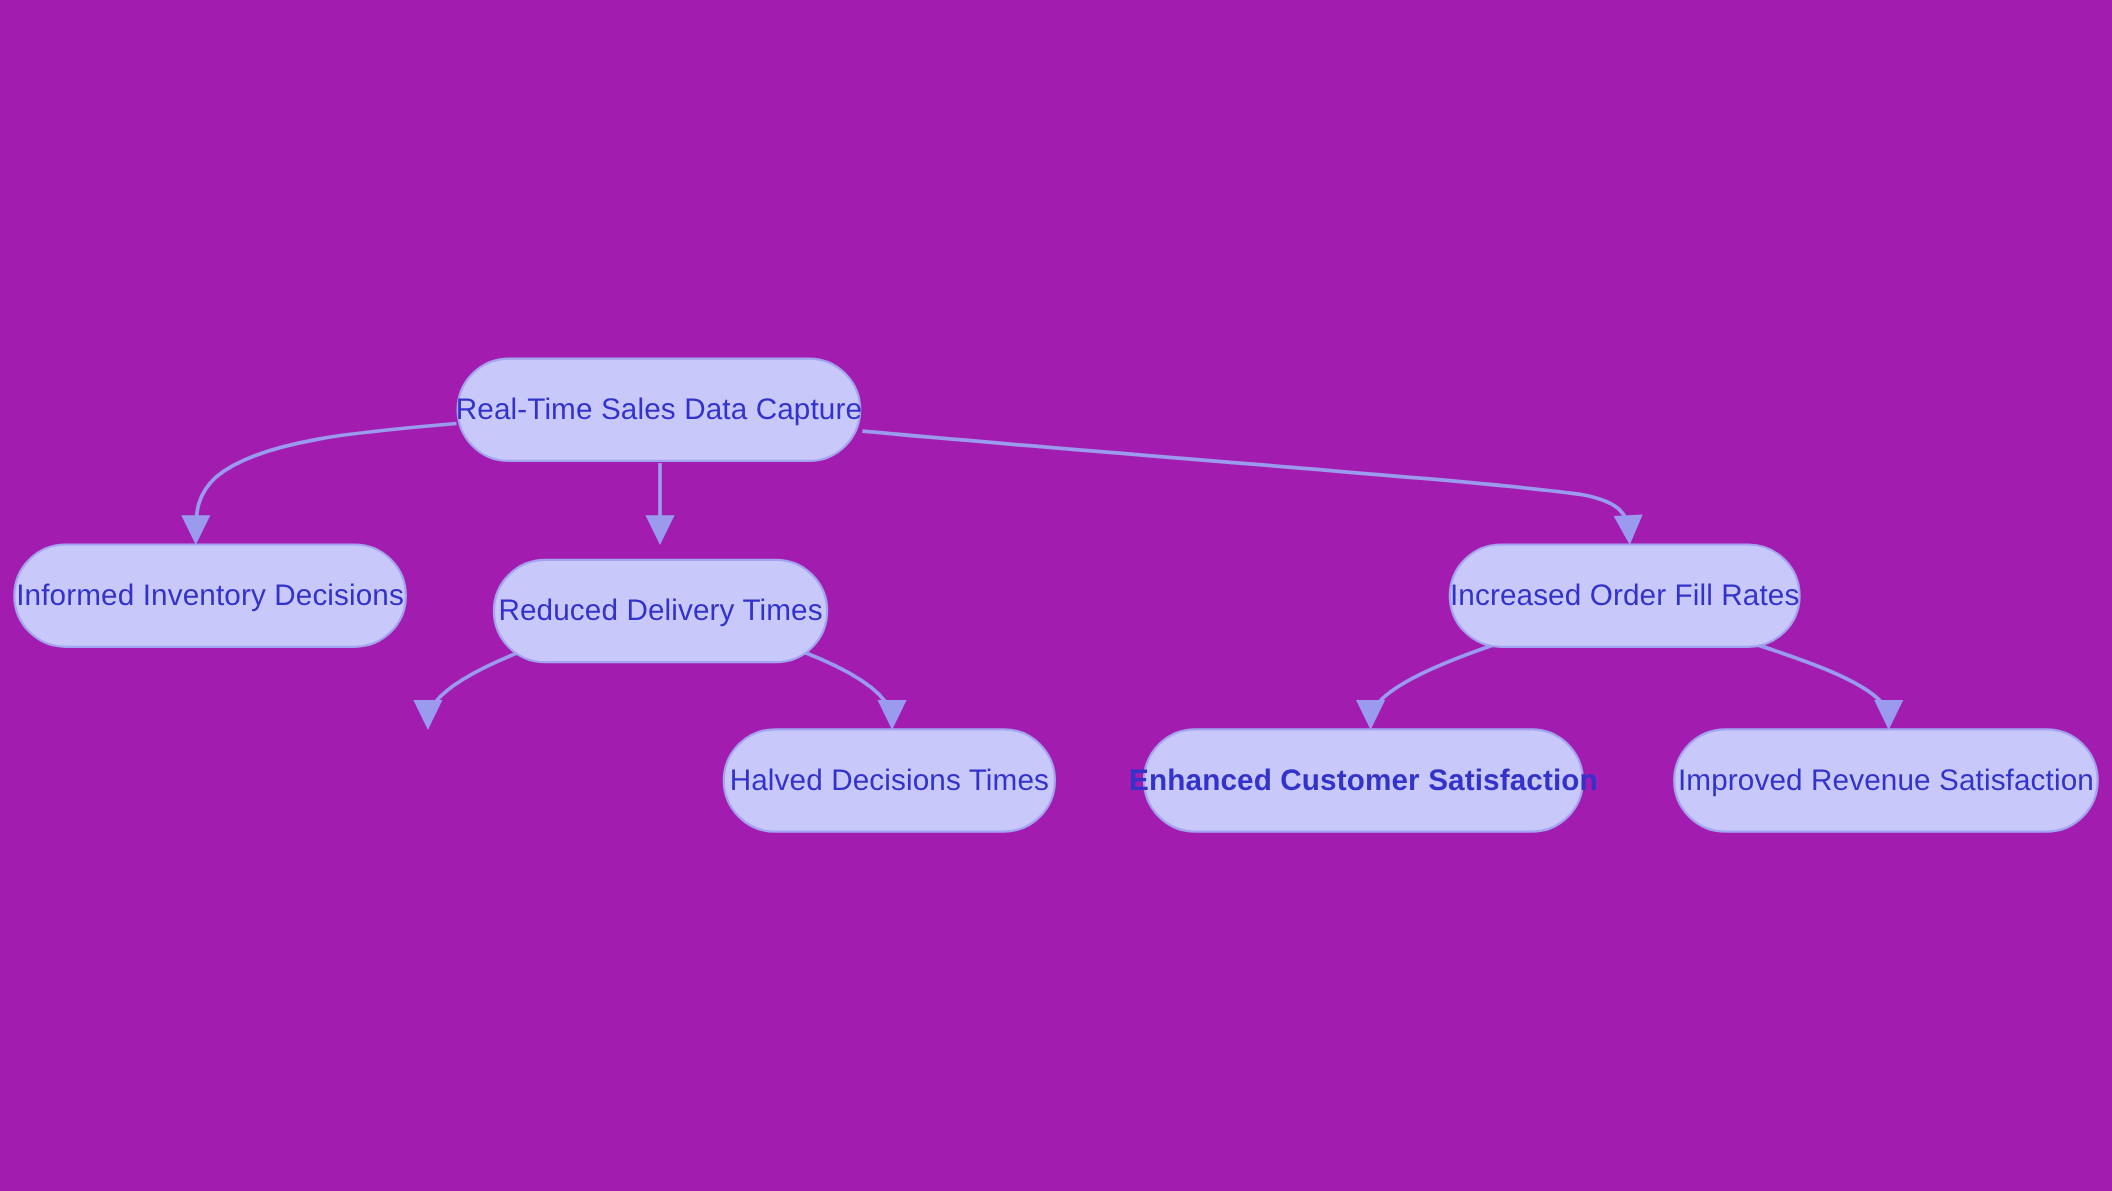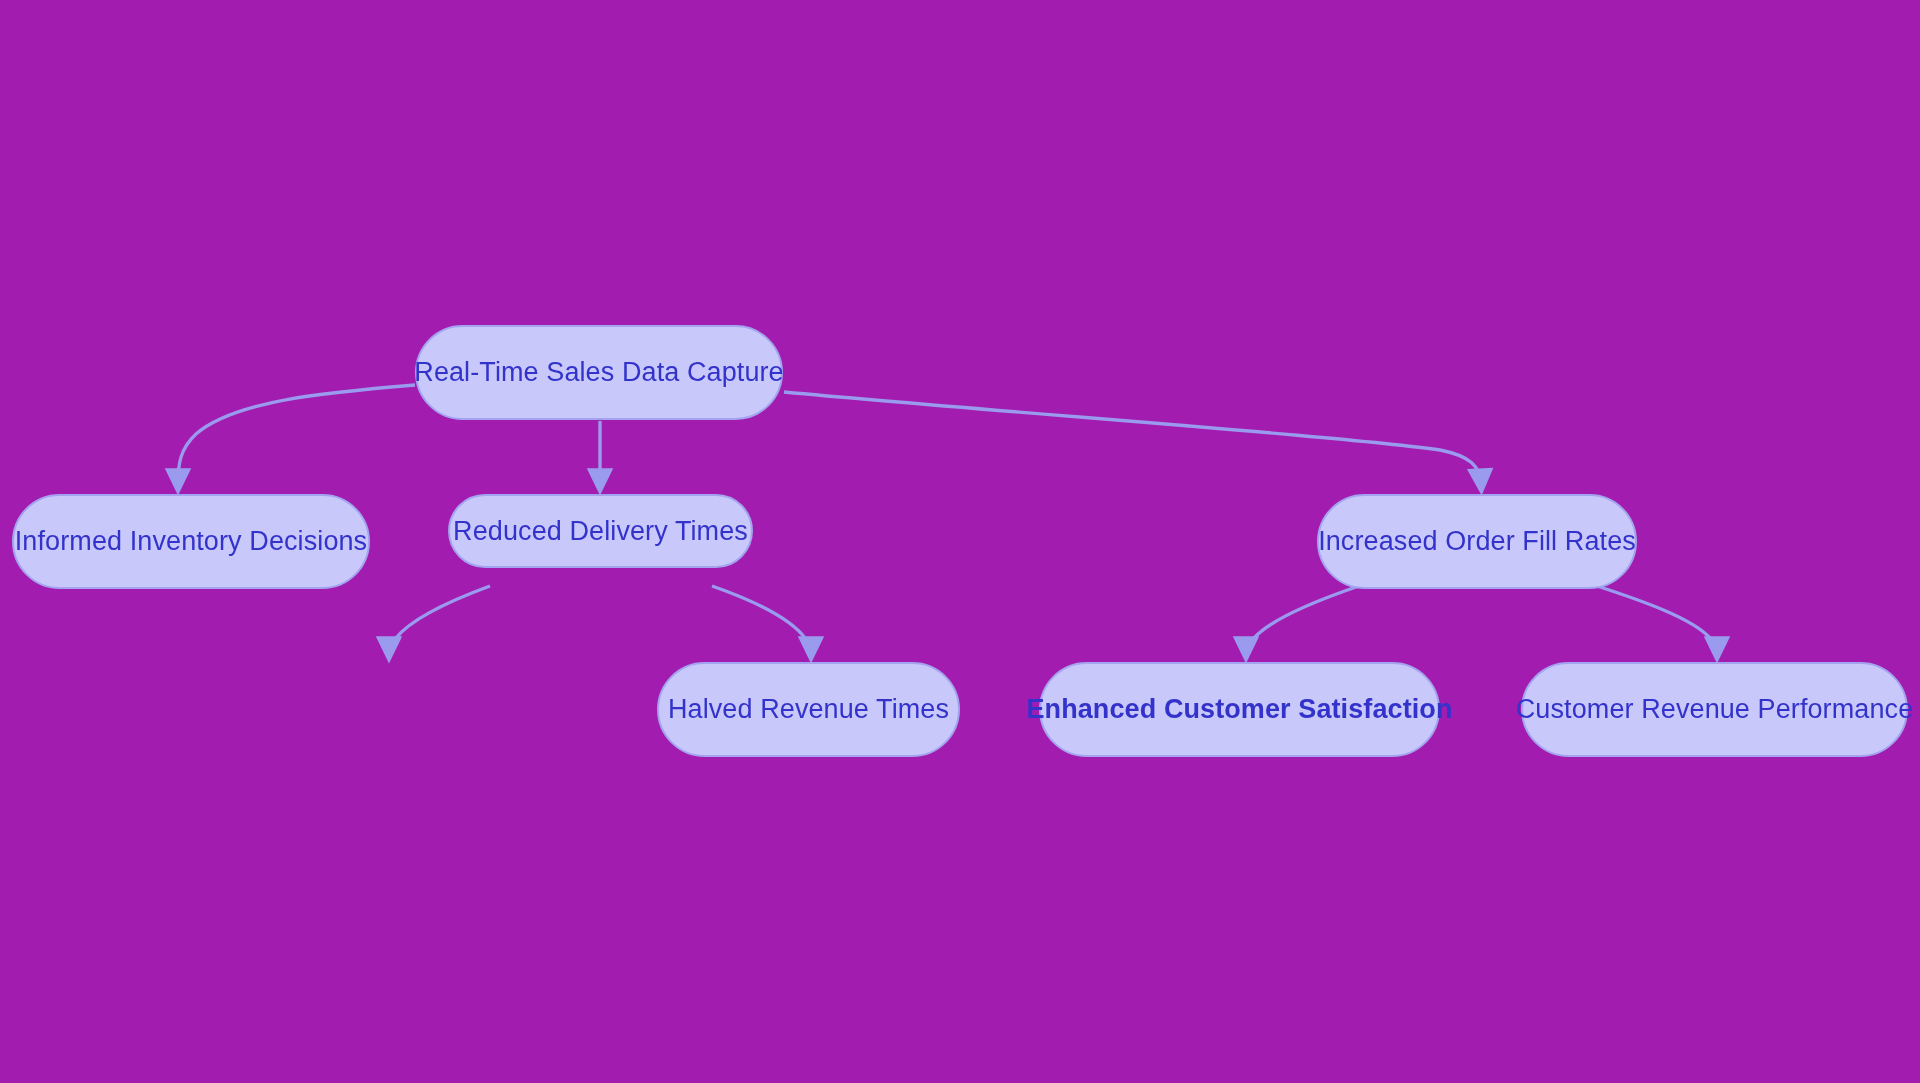--- a/index.html
+++ b/index.html
@@ -76,34 +76,34 @@
   </svg>
 
   <div class="node" style="left:415px; top:325px; width:368px; height:95px;">
     <span class="node-label">Real-Time Sales Data Capture</span>
   </div>
 
   <div class="node" style="left:12px; top:494px; width:358px; height:95px;">
     <span class="node-label">Informed Inventory Decisions</span>
   </div>
 
-  <div class="node" style="left:448px; top:494px; width:305px; height:74px;">
+  <div class="node" style="left:448px; top:508px; width:305px; height:95px;">
     <span class="node-label">Reduced Delivery Times</span>
   </div>
 
   <div class="node" style="left:1317px; top:494px; width:320px; height:95px;">
     <span class="node-label">Increased Order Fill Rates</span>
   </div>
 
 
   <div class="node" style="left:657px; top:662px; width:303px; height:95px;">
-    <span class="node-label">Halved Revenue Times</span>
+    <span class="node-label">Halved Decisions Times</span>
   </div>
 
   <div class="node" style="left:1039px; top:662px; width:401px; height:95px;font-weight:bold;">
     <span class="node-label">Enhanced Customer Satisfaction</span>
   </div>
 
   <div class="node" style="left:1521px; top:662px; width:387px; height:95px;">
-    <span class="node-label">Customer Revenue Performance</span>
+    <span class="node-label">Improved Revenue Satisfaction</span>
   </div>
 
 </div>
 
 </body></html>

